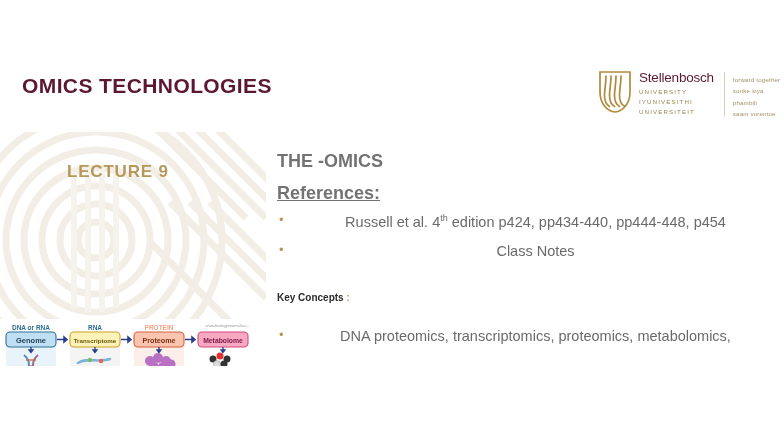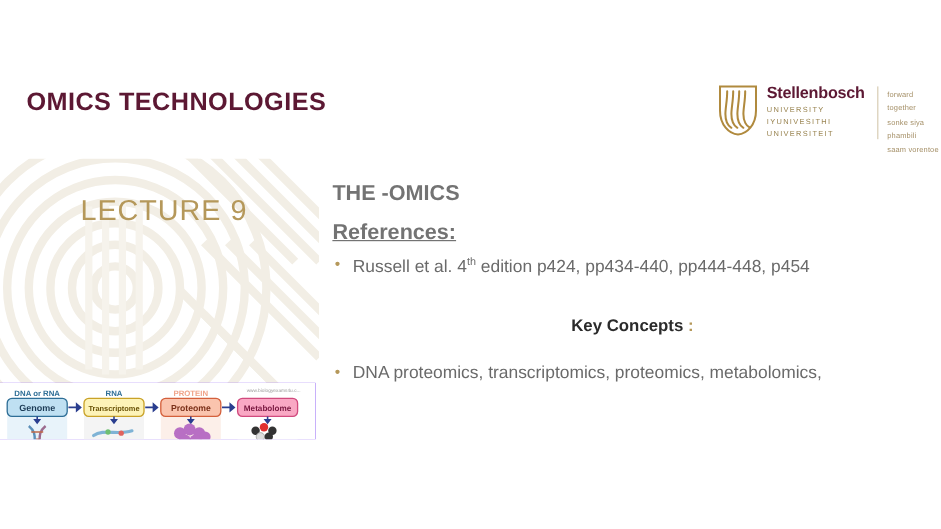--- a/index.html
+++ b/index.html
@@ -53,21 +53,21 @@
     display: flex;
     align-items: flex-start;
   }
   .logo-mark { width: 34px; height: 44px; flex: 0 0 34px; }
   .logo-words {
     margin-left: 7px;
     padding-top: 1px;
   }
   .logo-name {
     font-size: 13.5px;
-    font-weight: bold;
+    font-weight: normal;
     color: #5C1833;
     line-height: 1.05;
     letter-spacing: -0.2px;
   }
   .logo-sub {
     font-size: 6.2px;
     color: #9A8552;
     letter-spacing: 1.1px;
     line-height: 1.62;
     margin-top: 2px;
@@ -85,22 +85,22 @@
     color: #A59068;
     line-height: 1.85;
     letter-spacing: 0.15px;
   }
 
   
   .lecture-label {
     position: absolute;
     left: 67px;
     top: 162px;
-    font-size: 24px;
-    font-weight: normal;
+    font-size: 17px;
+    font-weight: bold;
     letter-spacing: 0.8px;
     color: #B5985A;
     white-space: nowrap;
   }
 
   
   .content {
     position: absolute;
     left: 277px;
     top: 152px;
@@ -118,40 +118,40 @@
 
   ul.bullets { list-style: none; }
   ul.bullets li {
     position: relative;
     padding-left: 17px;
     font-size: 14.5px;
     color: #6a6a6a;
     line-height: 1.0;
     margin-bottom: 15px;
     white-space: nowrap;
+    text-align: center;
   }
   ul.bullets li::before {
     content: "\2022";
     position: absolute;
     left: 2px;
     top: -1px;
     color: #B5985A;
     font-size: 13px;
   }
   ul.bullets li sup { font-size: 9px; vertical-align: super; }
 
   .key-block { margin-top: 34px; }
   .key-heading {
-    font-size: 14px;
+    font-size: 10px;
     font-weight: bold;
     color: #2b2b2b;
     line-height: 1.0;
     margin-bottom: 26px;
     white-space: nowrap;
-    text-align: center;
   }
   .key-heading .colon { color: #B5985A; }
 
   
   .figure {
     position: absolute;
     left: 0;
     top: 319px;
     width: 263px;
     height: 122px;
@@ -224,20 +224,21 @@
     </div>
   </div>
 
   <div class="lecture-label">LECTURE 9</div>
 
   <div class="content">
     <div class="heading">THE -OMICS</div>
     <div class="heading second">References:</div>
     <ul class="bullets">
         <li><span>Russell et al. 4</span><sup>th</sup><span> edition p424, pp434-440, pp444-448, p454</span></li>
+        <li><span>Class Notes</span></li>
       </ul>
 
     <div class="key-block">
       <div class="key-heading">
         <span>Key Concepts </span><span class="colon">:</span>
       </div>
       <ul class="bullets">
           <li><span>DNA proteomics, transcriptomics, proteomics, metabolomics,</span></li>
         </ul>
     </div>

